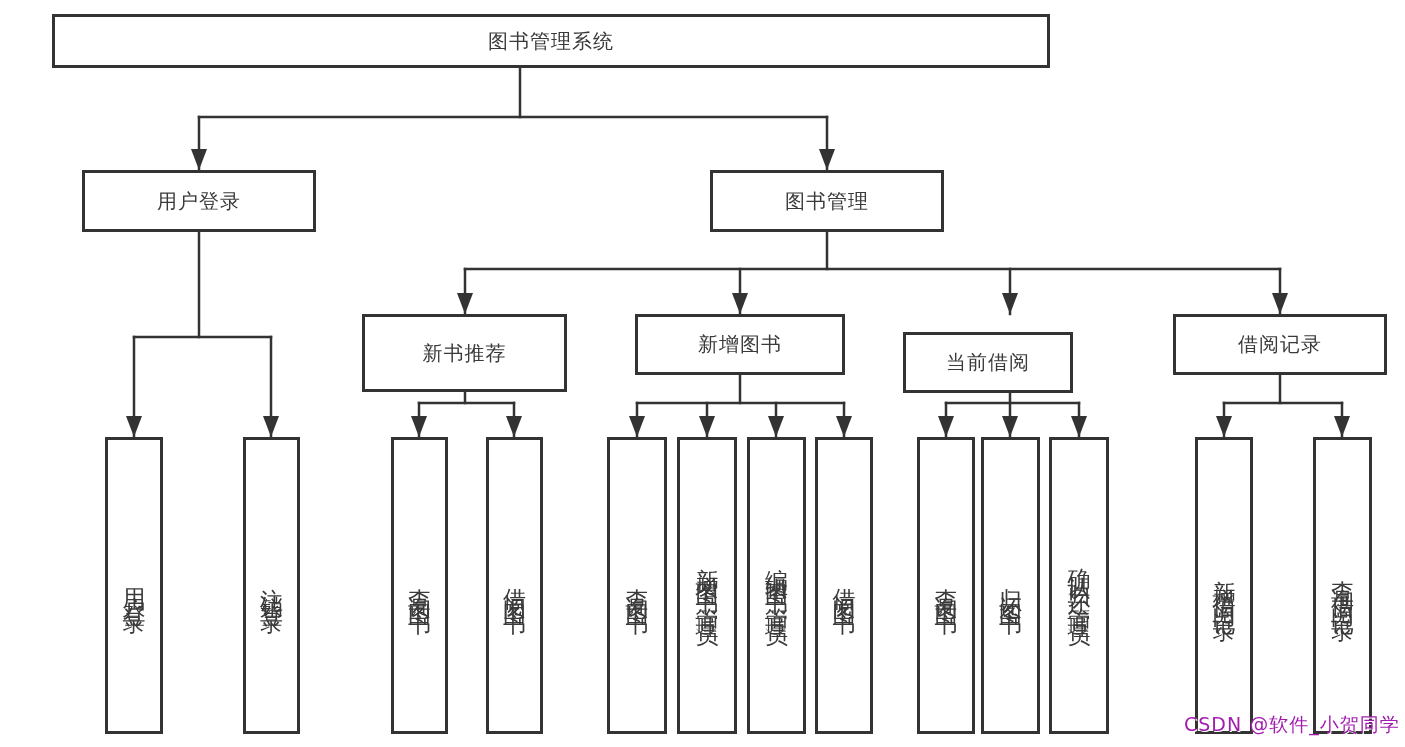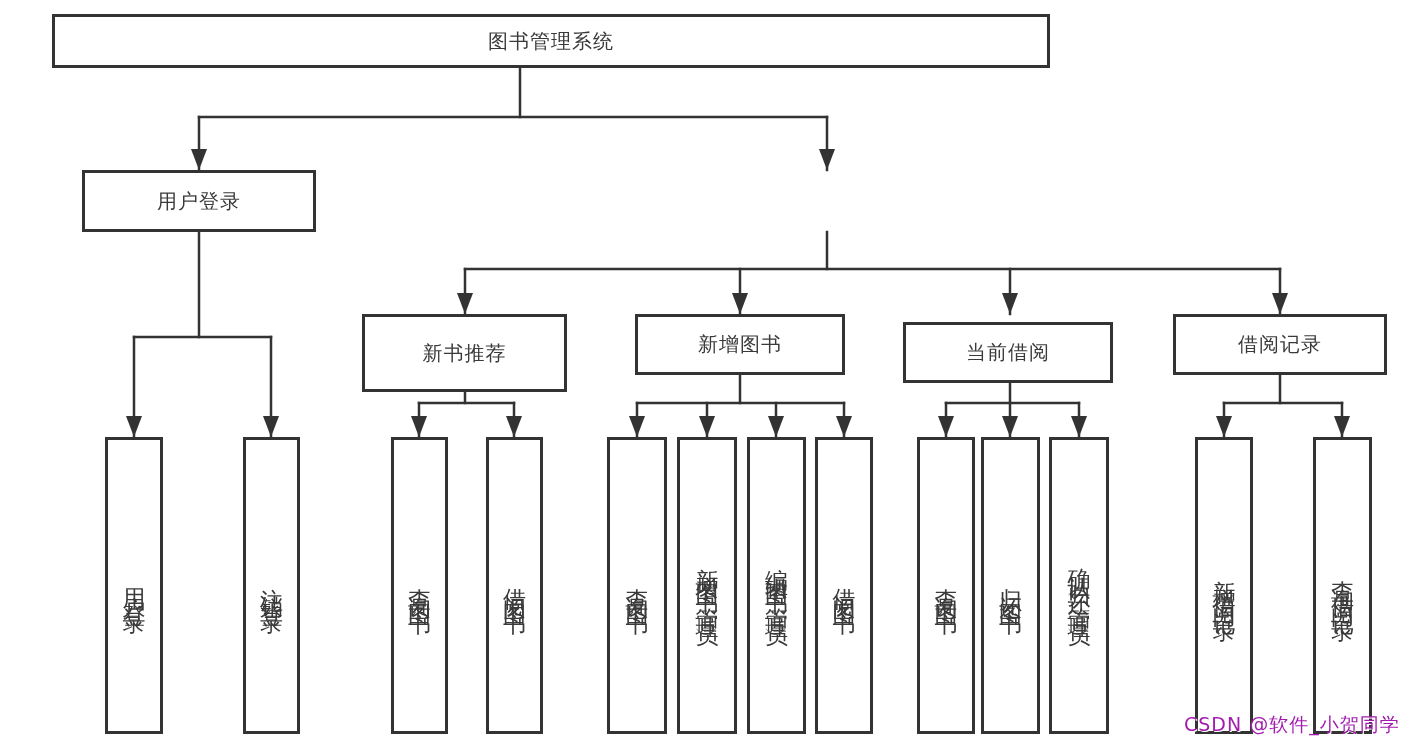--- a/index.html
+++ b/index.html
@@ -127,28 +127,31 @@
     </g>
   </svg>
 
   <div class="node hnode" style="left:22px; top:14px; width:998px; height:54px;margin-left:30px;">
     <span>图书管理系统</span>
   </div>
 
   <div class="node hnode" style="left:82px; top:170px; width:234px; height:62px;">
     <span>用户登录</span>
   </div>
+  <div class="node hnode" style="left:710px; top:170px; width:234px; height:62px;">
+    <span>图书管理</span>
+  </div>
 
   <div class="node hnode" style="left:362px; top:314px; width:205px; height:78px;text-align:right;">
     <span>新书推荐</span>
   </div>
   <div class="node hnode" style="left:635px; top:314px; width:210px; height:61px;">
     <span>新增图书</span>
   </div>
-  <div class="node hnode" style="left:903px; top:322px; width:210px; height:61px;">
+  <div class="node hnode" style="left:903px; top:332px; width:170px; height:61px;">
     <span>当前借阅</span>
   </div>
   <div class="node hnode" style="left:1173px; top:314px; width:214px; height:61px;">
     <span>借阅记录</span>
   </div>
 
   <div class="node leaf" style="left:105px; top:437px; width:58px; height:297px;">
     <span>用户登录</span>
   </div>
   <div class="node leaf" style="left:243px; top:437px; width:57px; height:297px;">

